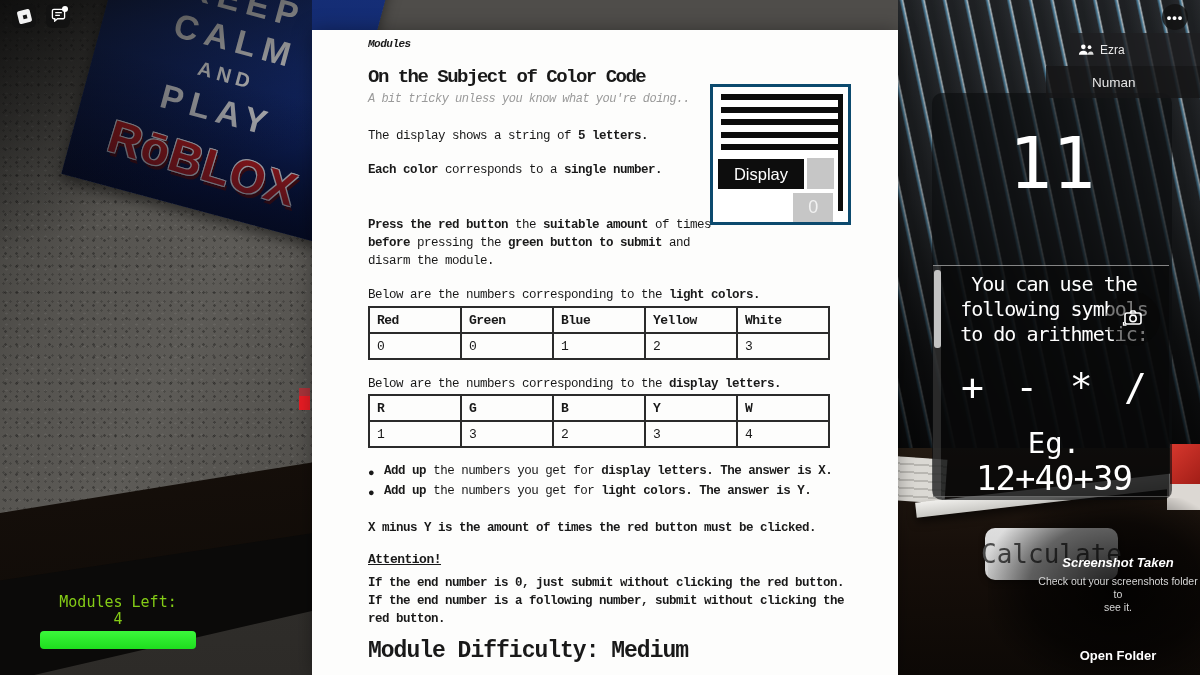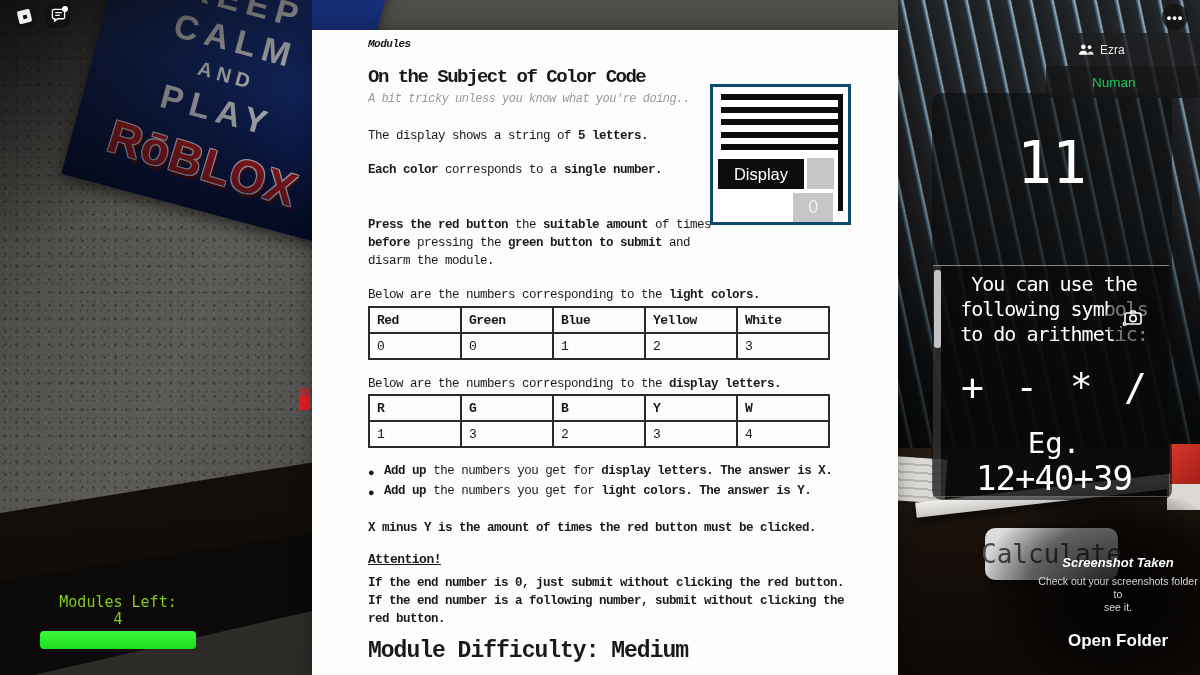--- a/index.html
+++ b/index.html
@@ -92,21 +92,21 @@
     display:flex;align-items:center;justify-content:center;letter-spacing:0;}
   .gray-square{position:absolute;left:94px;top:71px;width:27px;height:31px;background:#c6c6c6;}
   .zero-box{position:absolute;left:80px;top:106px;width:40px;height:29px;background:#c6c6c6;
     color:#f2f2f2;font-family:"Liberation Sans",sans-serif;font-size:18px;
     display:flex;align-items:center;justify-content:center;}
 
   
   .panel{position:absolute;left:932px;top:93px;width:240px;height:407px;border-radius:10px;
     background:rgba(12,13,15,.62);color:#fff;font-family:"DejaVu Sans Mono",monospace;}
   .panel-value{position:absolute;top:30px;left:0;width:100%;text-align:center;
-    font-size:58px;line-height:80px;}
+    font-size:72px;line-height:80px;}
   .subpanel{position:absolute;left:1px;top:172px;width:236px;height:232px;
     background:rgba(8,8,8,.55);border-top:1px solid rgba(255,255,255,.5);
     border-bottom:1px solid rgba(255,255,255,.28);}
   .scroll-track{position:absolute;left:0;top:0;width:8px;height:100%;background:rgba(140,140,140,.25);}
   .scroll-thumb{position:absolute;left:0.5px;top:4px;width:7px;height:78px;background:#c3c3c3;border-radius:3px;}
   .subtext{position:absolute;left:10px;top:6px;width:222px;text-align:center;}
   .instr-line{font-size:20px;line-height:25px;letter-spacing:-1px;white-space:nowrap;}
   .symbols-row{display:flex;justify-content:space-between;padding:0 18px;margin-top:18px;
     font-size:38px;line-height:44px;}
   .eg-label{margin-top:18px;font-size:29px;line-height:32px;}
@@ -126,32 +126,32 @@
   .rbx-hole{width:4px;height:4px;background:#141414;}
   .chat-badge{position:absolute;right:2px;top:2px;width:6px;height:6px;border-radius:50%;background:#fff;}
 
   .more-btn{position:absolute;left:1162px;top:4px;width:26px;height:26px;border-radius:50%;
     background:rgba(18,18,18,.8);color:#fff;display:flex;align-items:center;justify-content:center;
     font-size:13px;font-weight:700;letter-spacing:1px;}
   .pl-row1{position:absolute;left:1070px;top:33px;width:130px;height:33px;
     background:rgba(30,30,32,.8);display:flex;align-items:center;color:#e9e9e9;font-size:12px;}
   .pl-row1 .pl-icon{margin:0 6px 0 8px;display:flex;}
   .pl-row2{position:absolute;left:1046px;top:66px;width:154px;height:32px;
-    background:rgba(22,22,24,.85);display:flex;align-items:center;color:#22c55e;font-size:13.5px;}
+    background:rgba(22,22,24,.85);display:flex;align-items:center;color:#e5e5e5;font-size:13.5px;}
   .pl-row2 span{margin-left:46px;}
 
   .camera-btn{position:absolute;left:1106px;top:292px;width:54px;height:54px;border-radius:50%;
     background:rgba(8,8,8,.55);display:flex;align-items:center;justify-content:center;}
 
   .toast-shadow{position:absolute;left:988px;top:498px;width:232px;height:190px;
     background:radial-gradient(ellipse at 55% 48%,rgba(0,0,0,.85) 0%,rgba(0,0,0,.55) 48%,rgba(0,0,0,0) 75%);}
   .toast{position:absolute;left:1035px;top:555px;width:166px;text-align:center;color:#fff;}
   .toast-title{font-size:13px;font-weight:700;line-height:16px;font-style:italic;}
   .toast-body{font-size:10.5px;color:#d6d6d6;line-height:13px;margin-top:4px;}
-  .toast-action{font-size:17px;font-weight:700;margin-top:17px;}
+  .toast-action{font-size:13px;font-weight:700;margin-top:34px;}
 
   .modules-left{position:absolute;left:20px;top:594px;width:196px;text-align:center;
     color:#84cc16;font-family:"DejaVu Sans Mono",monospace;font-size:15px;line-height:17px;}
   .modules-bar{margin:3px auto 0 auto;width:156px;height:18px;border-radius:4px;
     background:linear-gradient(180deg,#3bf73b,#1ede1e);}
 </style>
 </head>
 <body>
 
 <div id="stage">

